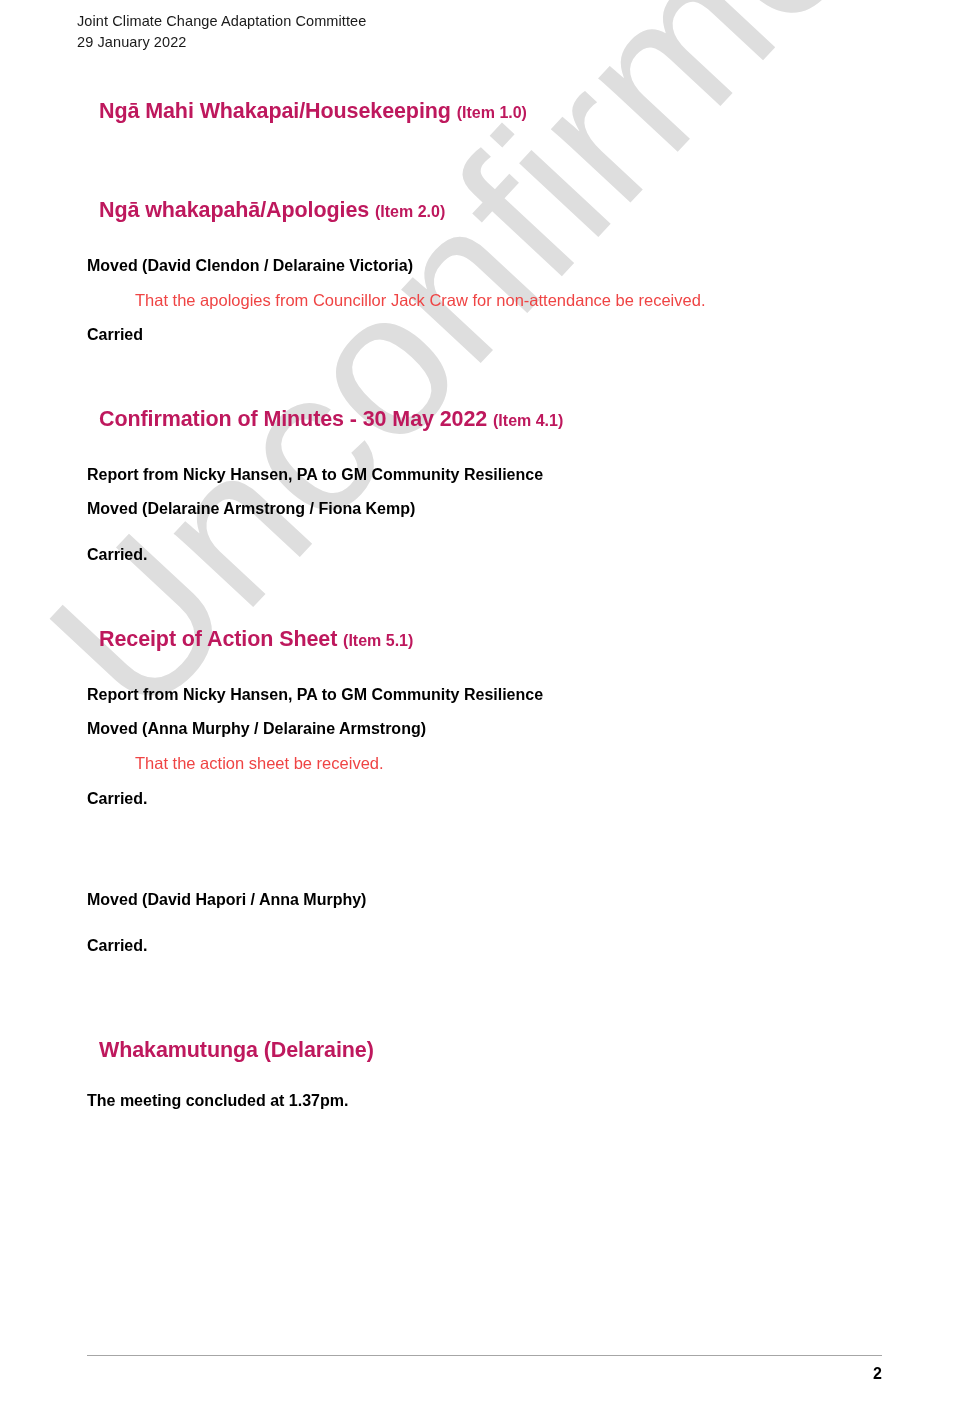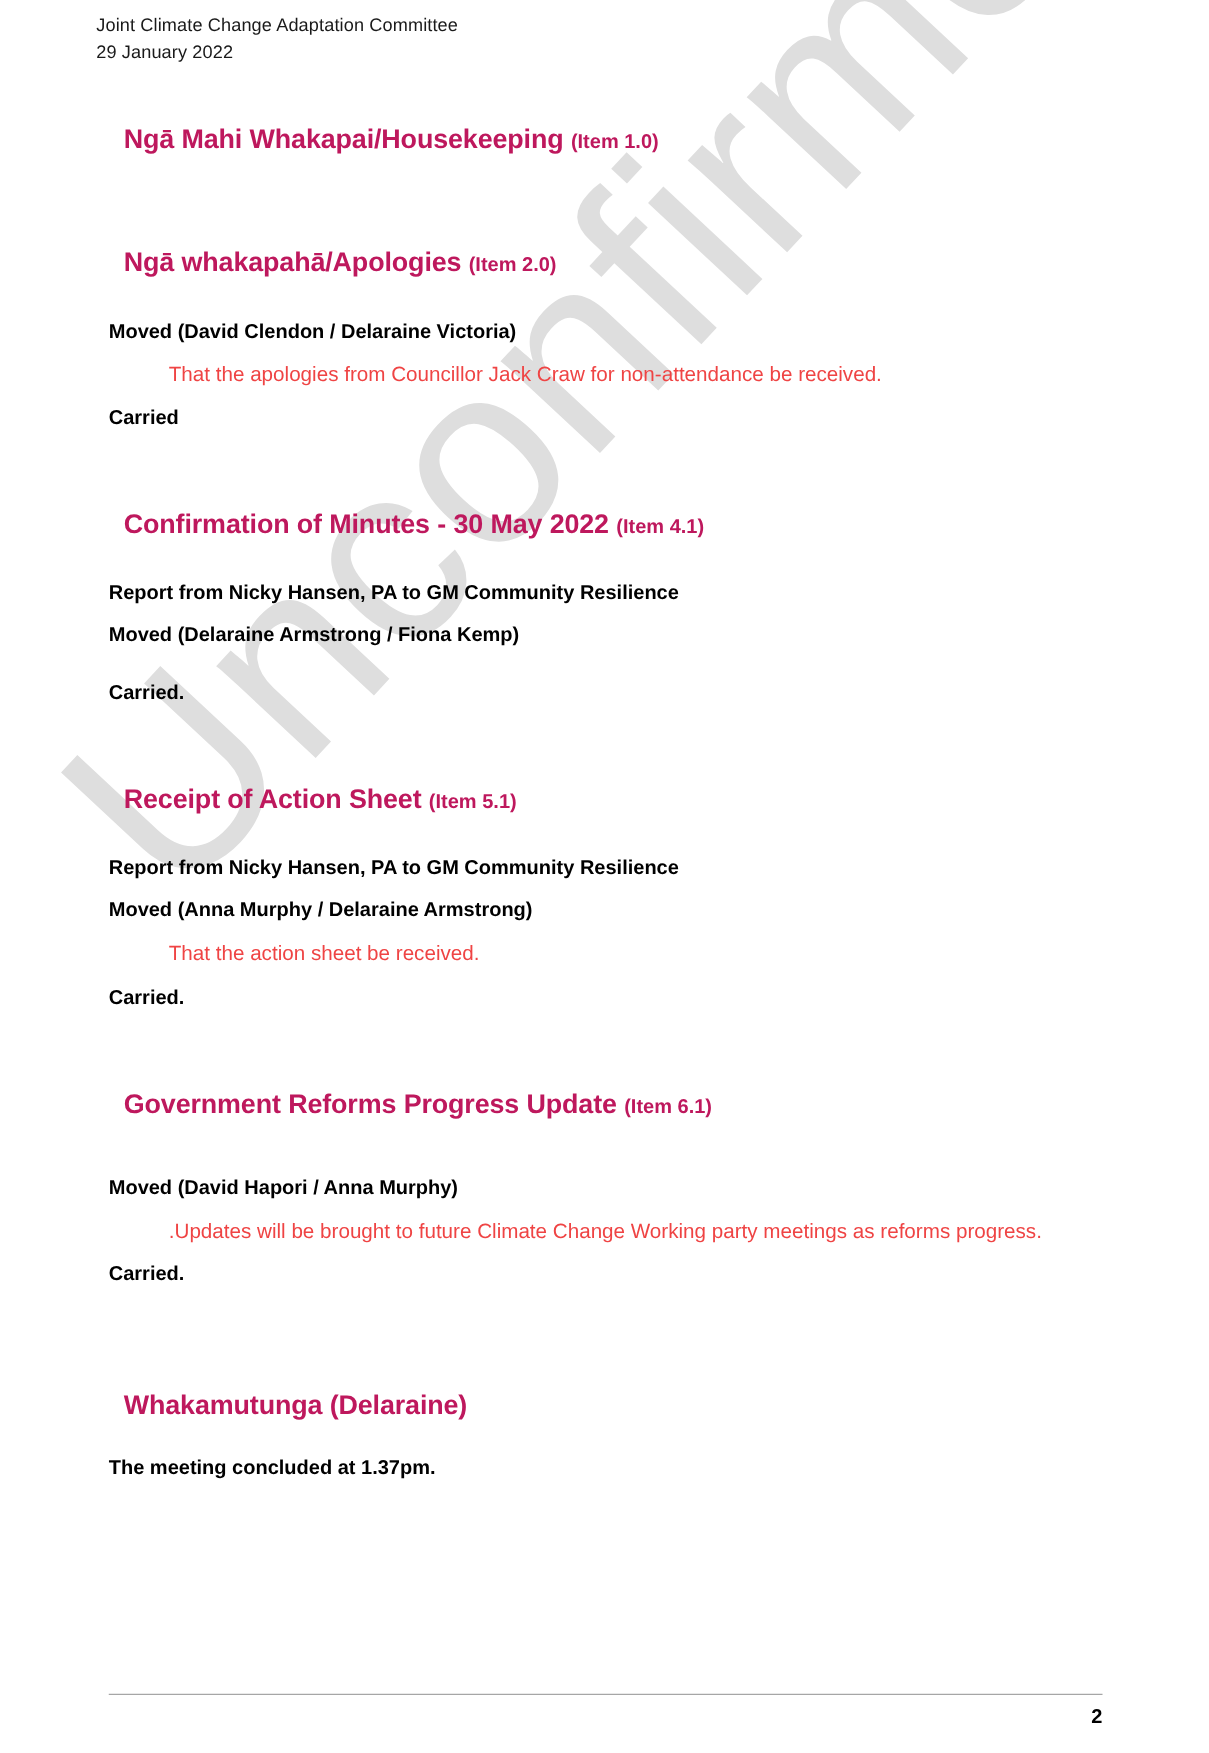--- a/index.html
+++ b/index.html
@@ -198,26 +198,24 @@
         <p class="moved-line">Moved (Anna Murphy / Delaraine Armstrong)</p>
         <div class="sp-sub-to-res"></div>
         <p class="resolution">That the action sheet be received.</p>
         <div class="sp-res-to-carried"></div>
         <p class="carried-line">Carried.</p>
       </div>
 
       <div class="sp-section"></div>
 
       <div>
-        <p class="section-heading"><span>Government Reforms Progress Update</span> <span class="item-ref">(Item 6.1)</span></p>
         <div class="sp-heading-to-sub"></div>
         <div class="sp-sub-to-sub"></div>
         <p class="moved-line">Moved (David Hapori / Anna Murphy)</p>
         <div class="sp-sub-to-res"></div>
-        <p class="resolution">.Updates will be brought to future Climate Change Working party meetings as reforms progress.</p>
         <div class="sp-res-to-carried"></div>
         <p class="carried-line">Carried.</p>
       </div>
 
       <div class="sp-section-big"></div>
 
       <div>
         <p class="section-heading">Whakamutunga (Delaraine)</p>
         <div class="sp-conclusion"></div>
         <p class="conclusion-line">The meeting concluded at 1.37pm.</p>

